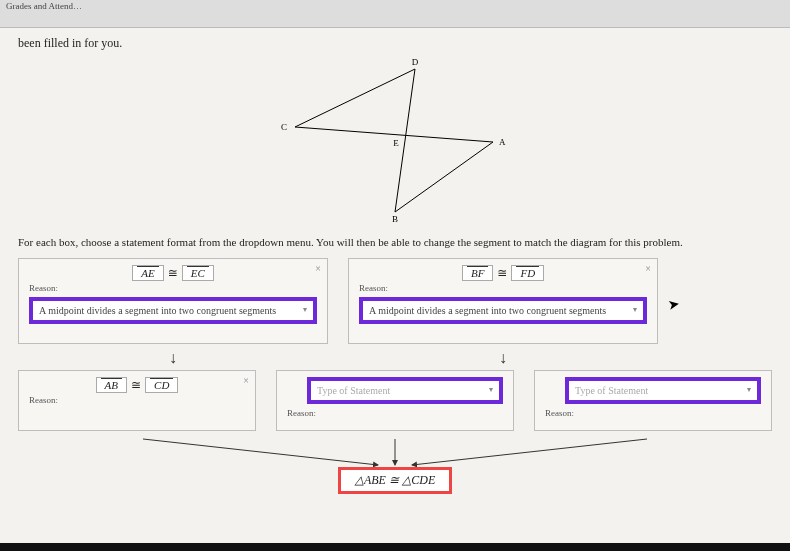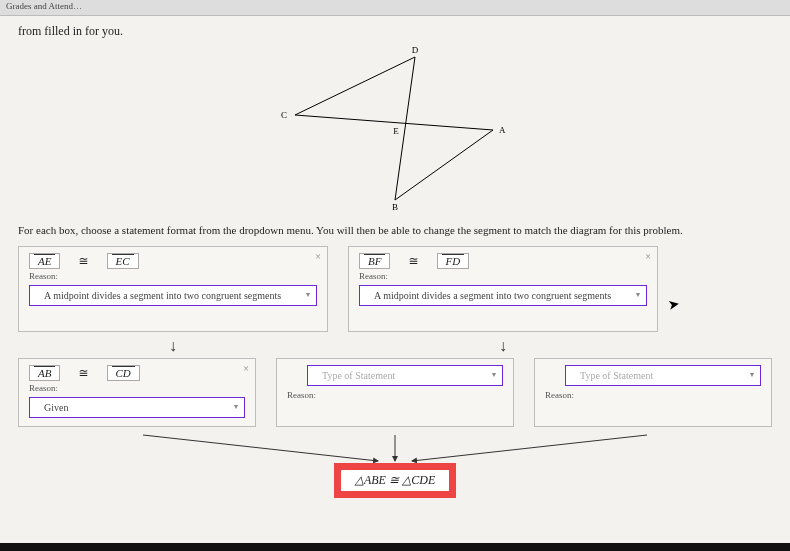--- a/index.html
+++ b/index.html
@@ -7,21 +7,21 @@
     font-family: Georgia, 'Times New Roman', serif;
     background: #f4f2ee;
     color: #222;
     font-size: 12px;
     width: 790px;
     height: 551px;
     position: relative;
     overflow: hidden;
   }
   .topbar {
-    height: 16px;
+    height: 28px;
     background: #ddd;
     border-bottom: 1px solid #bbb;
     font-size: 9px;
     color: #444;
     padding-left: 6px;
     line-height: 12px;
     overflow: hidden;
   }
   .content {
     padding: 8px 18px 0 18px;
@@ -77,23 +77,23 @@
   .card .close {
     position: absolute;
     right: 6px;
     top: 4px;
     font-size: 10px;
     color: #888;
     cursor: pointer;
   }
   .seg-row {
     display: flex;
-    justify-content: flex-start;
+    justify-content: center;
     align-items: center;
-    gap: 18px;
+    gap: 4px;
     margin-bottom: 2px;
   }
   .seg-box {
     border: 1px solid #aaa;
     background: #fff;
     padding: 1px 8px;
     font-size: 11px;
     position: relative;
     font-style: italic;
     min-width: 24px;
@@ -108,23 +108,23 @@
   }
   .cong {
     font-size: 12px;
   }
   .reason-label {
     font-size: 9px;
     color: #555;
     margin-bottom: 4px;
   }
   .reason-box {
-    border: 1px solid #6d28d9;
+    border: 4px solid #6d28d9;
     background: #fff;
-    padding: 4px 14px;
+    padding: 4px 6px;
     font-size: 10px;
     color: #444;
     position: relative;
     min-height: 16px;
   }
   .reason-box.dropdown::after {
     content: "▾";
     position: absolute;
     right: 6px;
     top: 4px;
@@ -156,21 +156,21 @@
     position: absolute;
     left: 0; top: 0;
     width: 100%;
     height: 100%;
   }
   .final {
     display: flex;
     justify-content: center;
   }
   .final-box {
-    border: 7px solid #ef4444;
+    border: 3px solid #ef4444;
     background: #fff;
     padding: 3px 14px;
     font-size: 12px;
     font-style: italic;
   }
   .bottombar {
     position: absolute;
     left: 0; right: 0; bottom: 0;
     height: 8px;
     background: #111;
@@ -182,21 +182,21 @@
 </style>
 </head>
 <body>
 
 <div class="topbar">
   <span>Grades and Attend…</span>
 </div>
 
 <div class="content">
 
-  <div class="intro">from filled in for you.</div>
+  <div class="intro">been filled in for you.</div>
 
   <div class="diagram-wrap">
     <svg class="diagram" viewBox="0 0 260 165">
 
       <line x1="30" y1="70" x2="228" y2="85"></line>
       <line x1="30" y1="70" x2="150" y2="12"></line>
       <line x1="150" y1="12" x2="130" y2="155"></line>
       <line x1="228" y1="85" x2="130" y2="155"></line>
       <text x="22" y="73" text-anchor="end">C</text>
       <text x="150" y="8" text-anchor="middle">D</text>
@@ -241,21 +241,20 @@
 
   <div class="row row2">
     <div class="card">
       <span class="close">×</span>
       <div class="seg-row">
         <span class="seg-box">AB</span>
         <span class="cong">≅</span>
         <span class="seg-box">CD</span>
       </div>
       <div class="reason-label">Reason:</div>
-      <div class="reason-box dropdown">Given</div>
     </div>
 
     <div class="card">
       <div class="reason-box dropdown placeholder" style="margin-bottom:4px">Type of Statement</div>
       <div class="reason-label">Reason:</div>
     </div>
 
     <div class="card">
       <div class="reason-box dropdown placeholder" style="margin-bottom:4px">Type of Statement</div>
       <div class="reason-label">Reason:</div>

